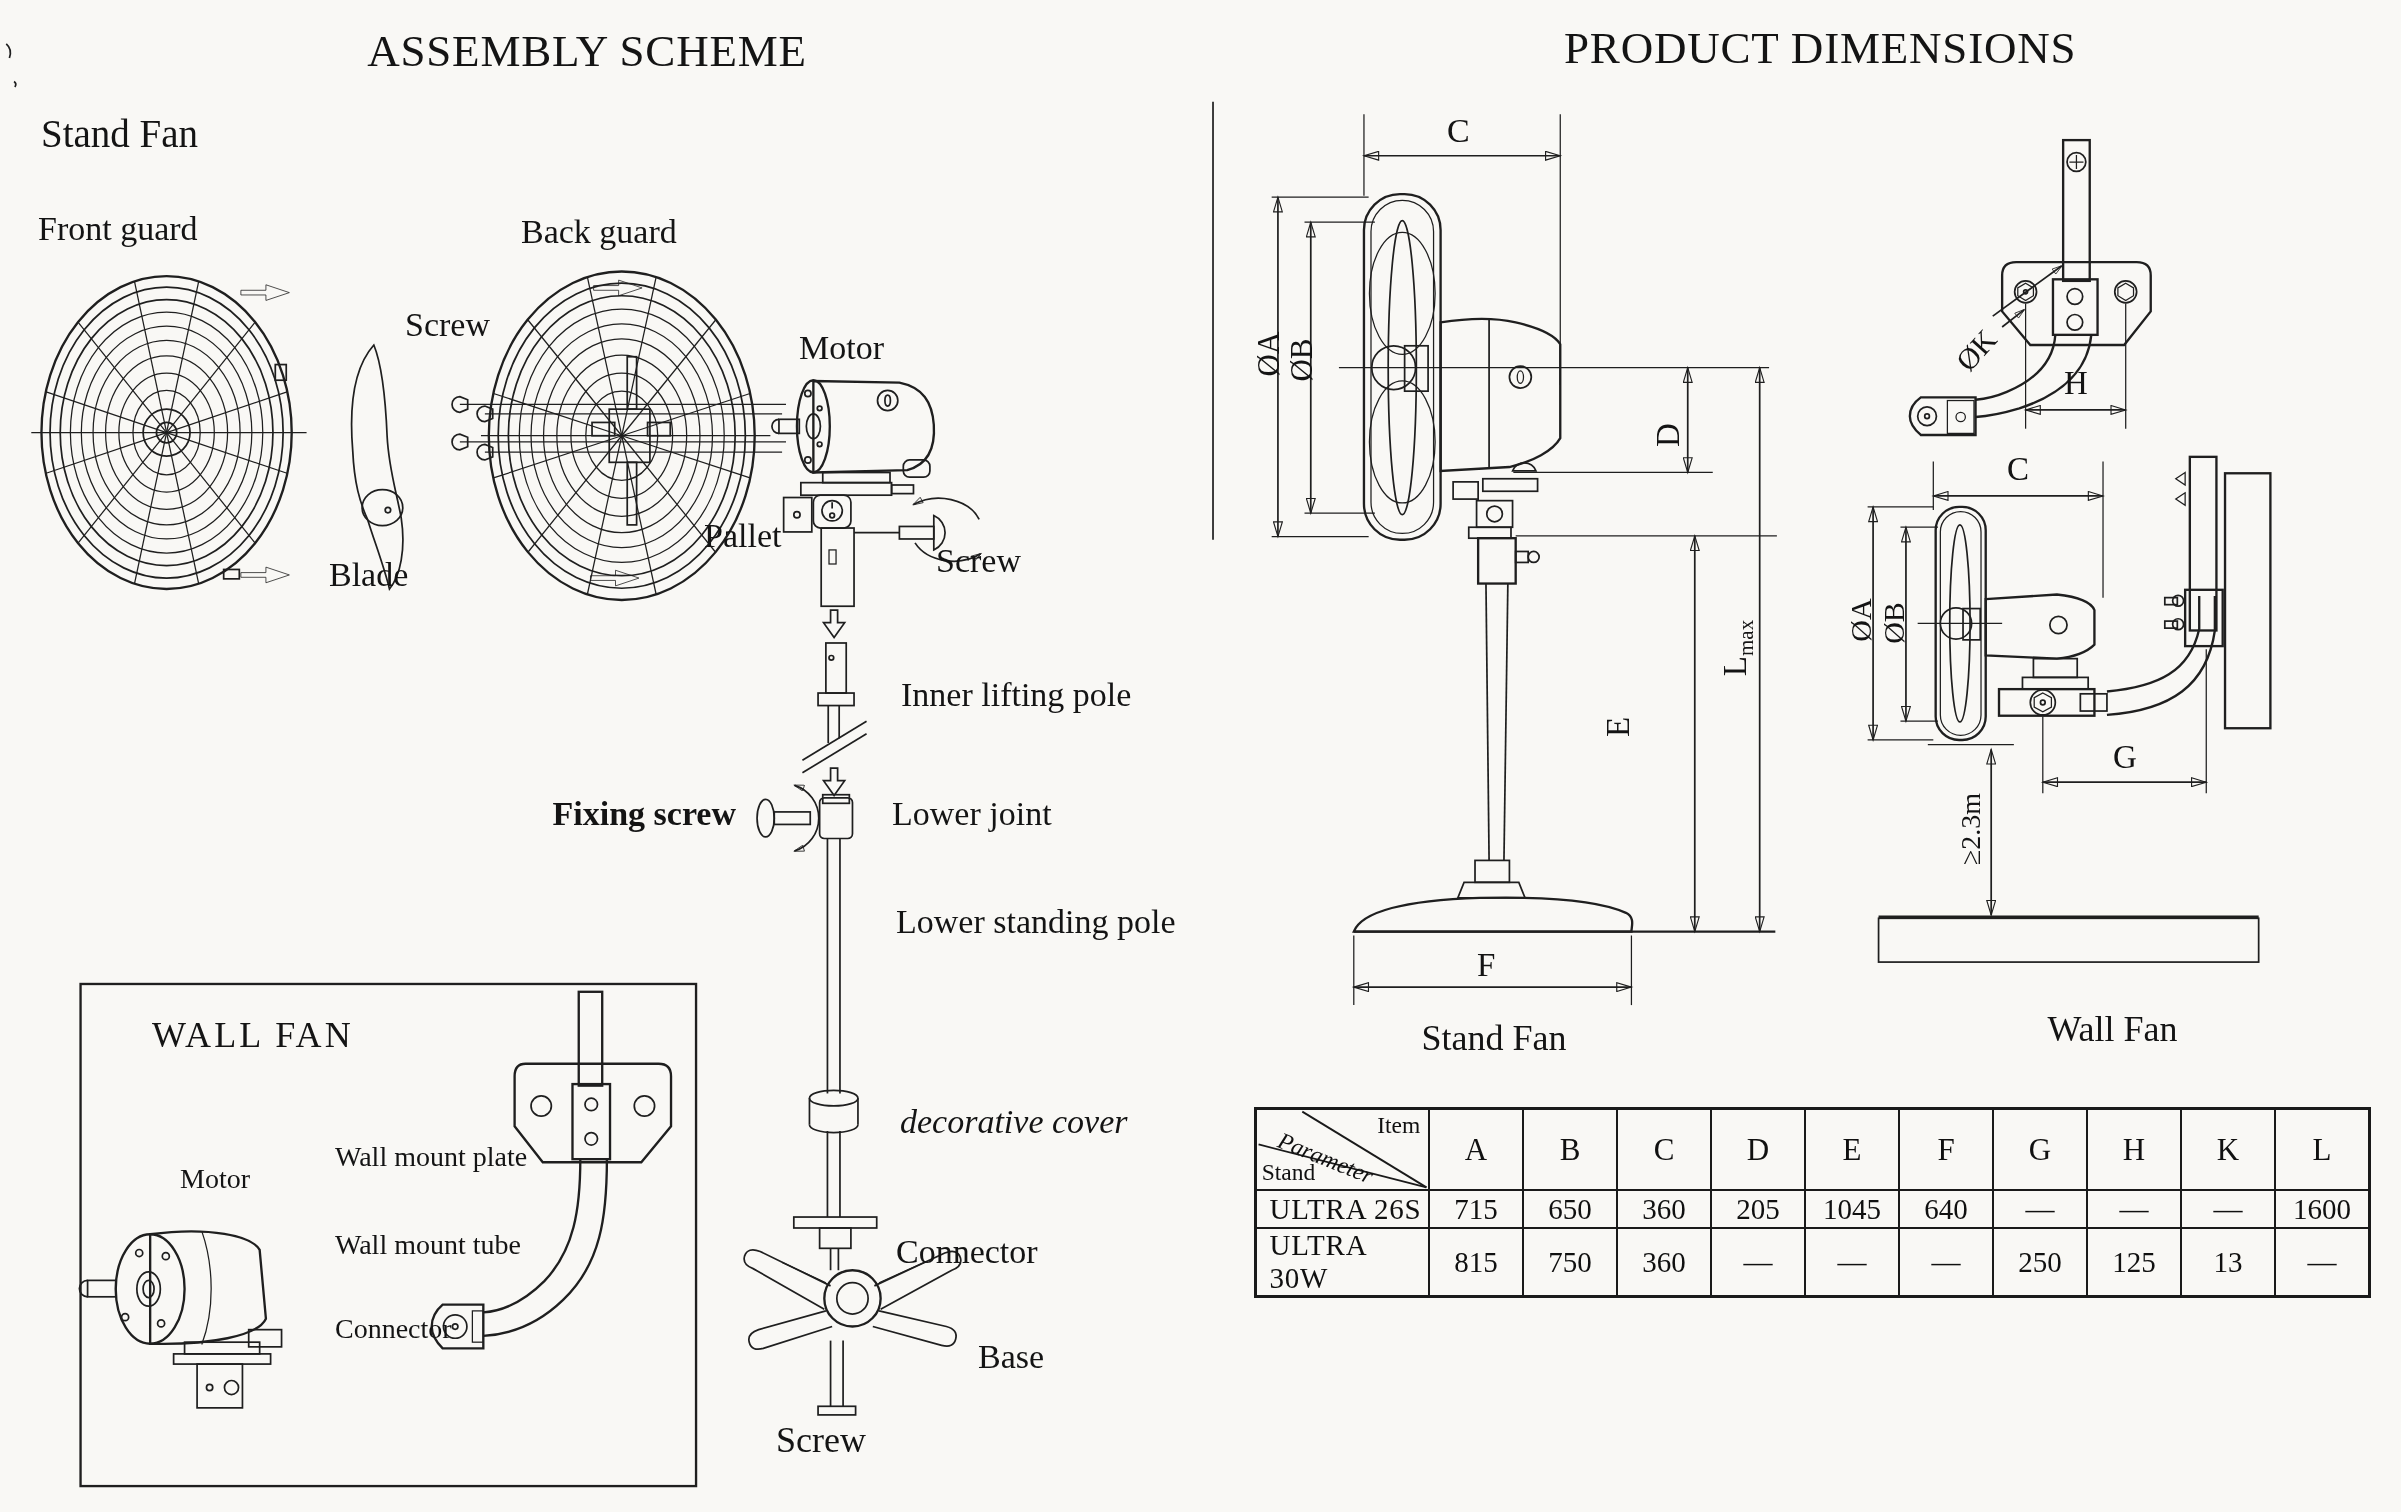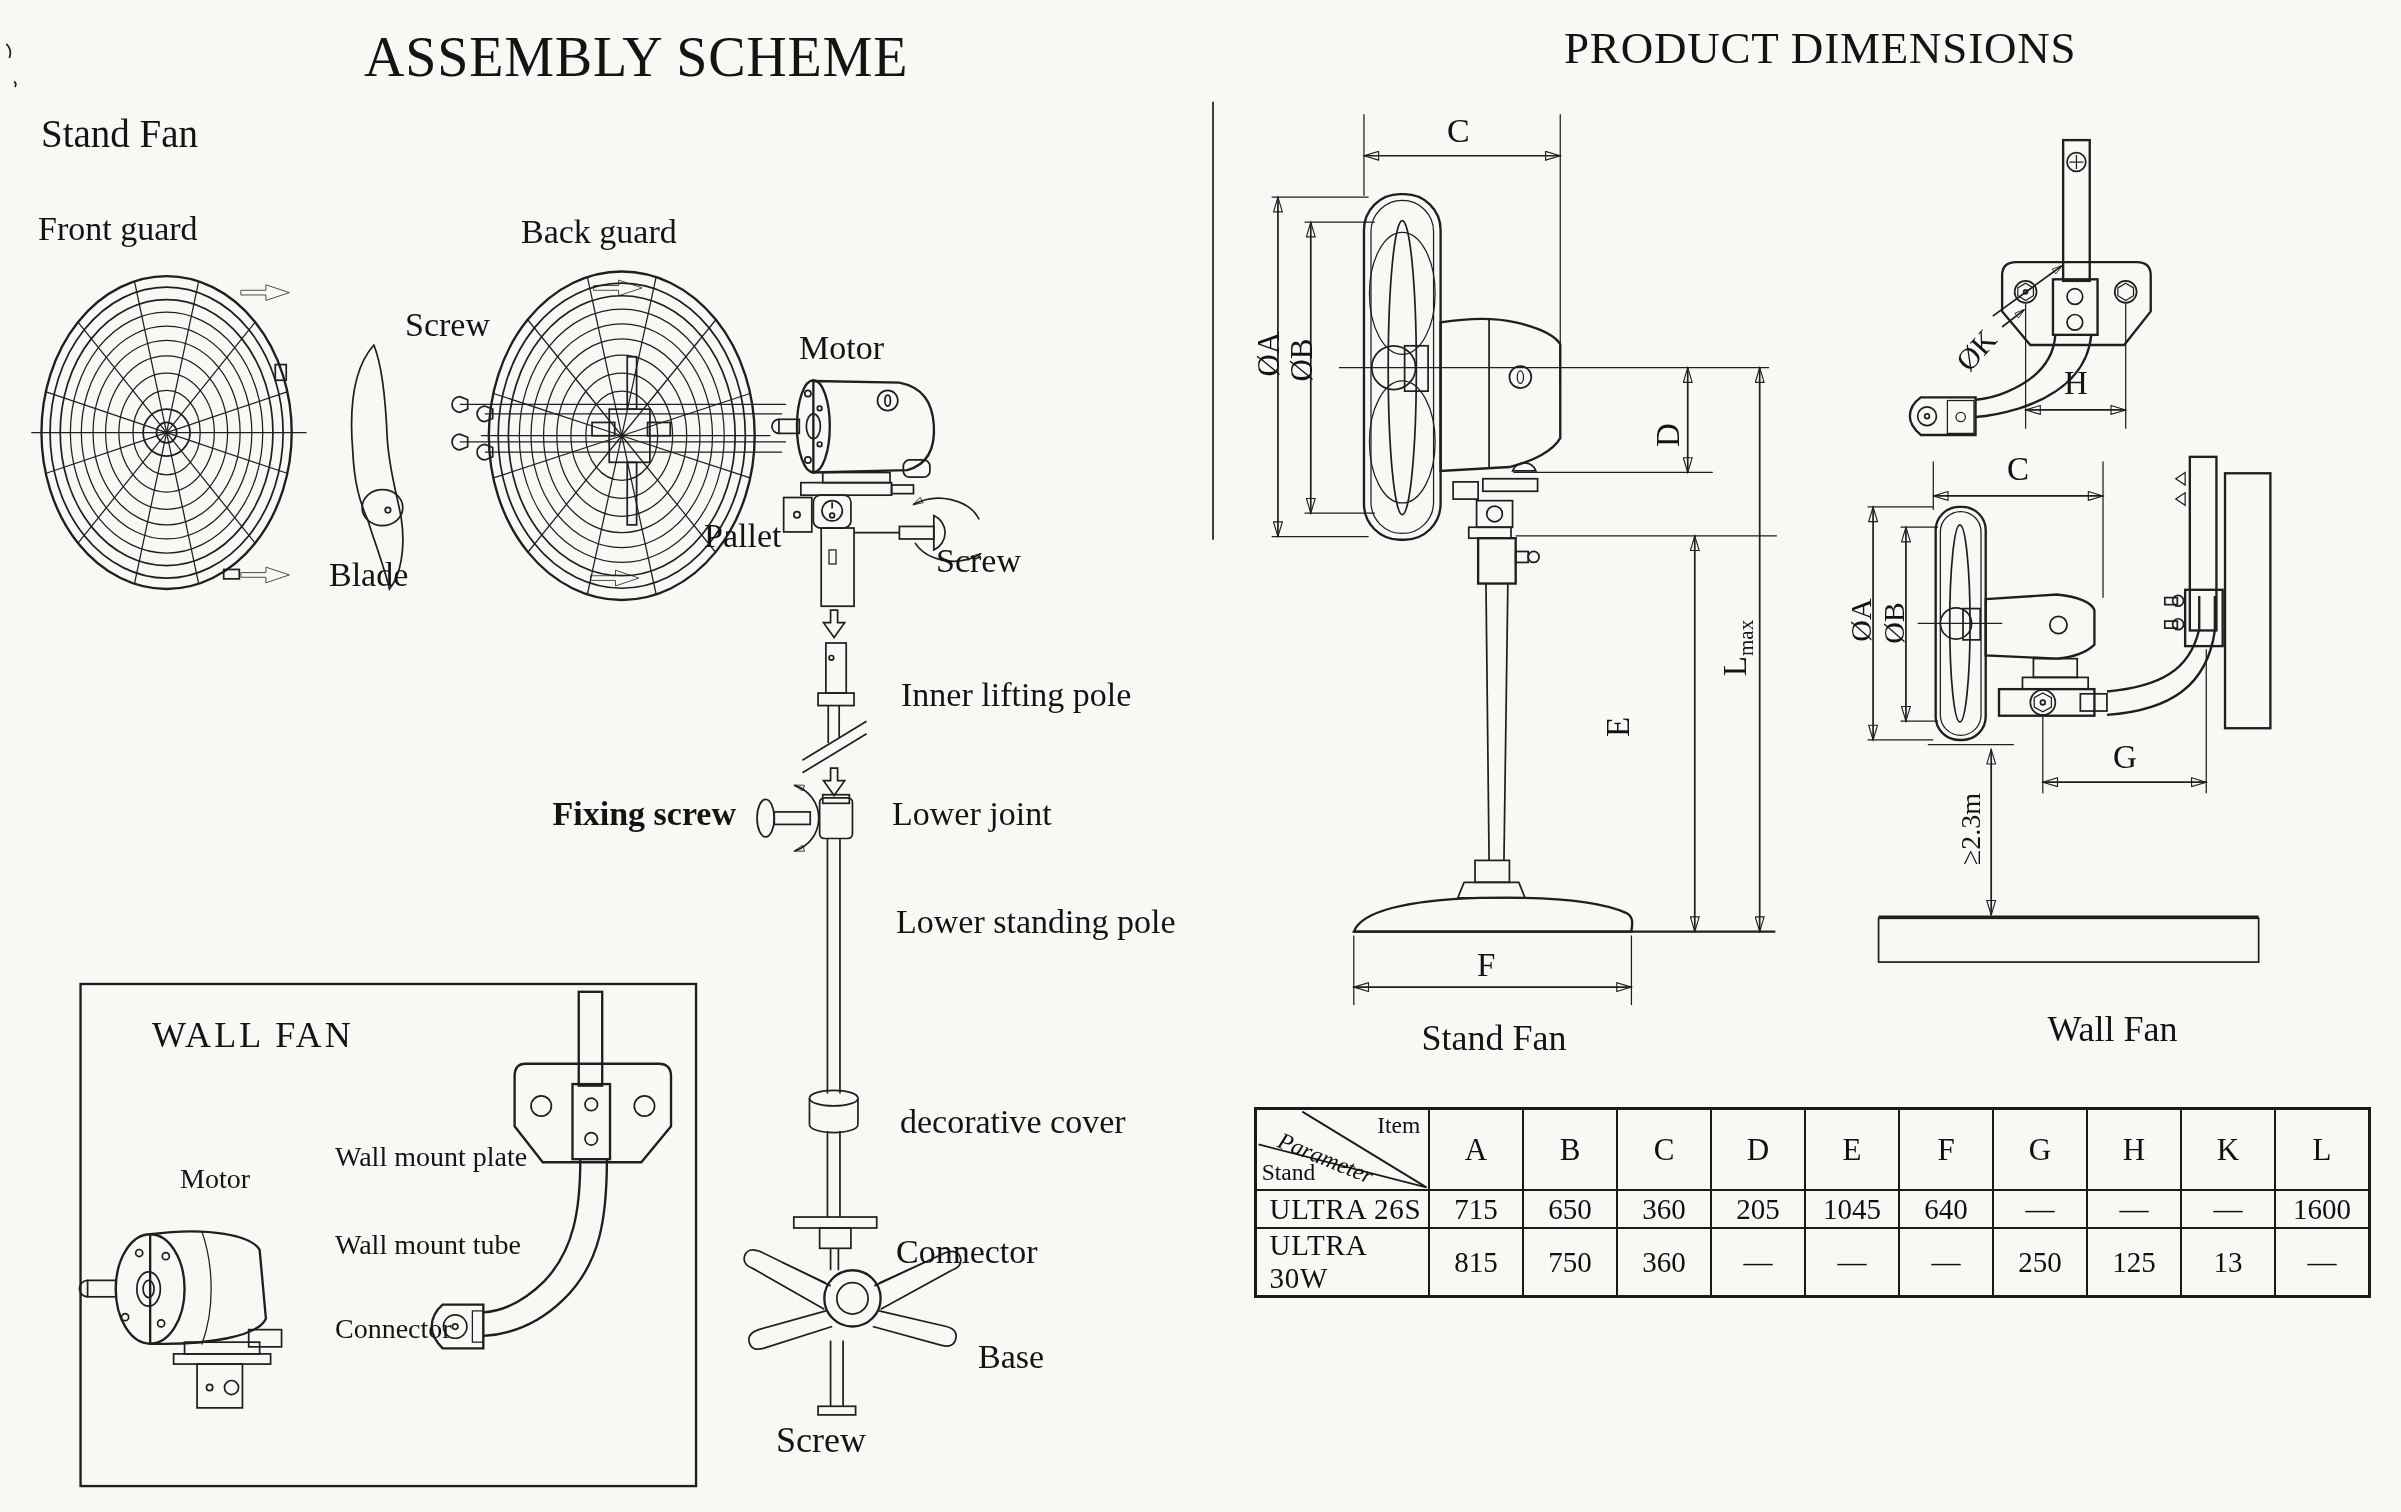--- a/index.html
+++ b/index.html
@@ -381,36 +381,36 @@
   <line x1="2612" y1="1000" x2="2821" y2="1000" class="s2" marker-start="url(#ah)" marker-end="url(#ah)"></line>
 
   <line x1="2465" y1="952" x2="2575" y2="952" class="s1"></line>
   <line x1="2546" y1="958" x2="2546" y2="1170" class="s2" marker-start="url(#ah)" marker-end="url(#ah)"></line>
 
   <line x1="2402" y1="1172" x2="2888" y2="1172" class="s3"></line>
   <rect x="2402" y="1174" width="486" height="56" fill="url(#gh)" stroke="none"></rect>
 </g>
 </svg>
 
-<div class="lbl" style="left:364px;top:28px;width:446px;text-align:center;font-size:56px;letter-spacing:0.8px;">ASSEMBLY SCHEME</div>
+<div class="lbl" style="left:364px;top:28px;width:446px;text-align:center;font-size:45px;letter-spacing:0.8px;">ASSEMBLY SCHEME</div>
 <div class="lbl" style="left:1564px;top:25px;width:508px;text-align:center;font-size:45px;letter-spacing:0.8px;">PRODUCT DIMENSIONS</div>
 
 <div class="lbl" style="left:41px;top:114px;font-size:39px;">Stand Fan</div>
 <div class="lbl" style="left:38px;top:211px;font-size:34px;">Front guard</div>
 <div class="lbl" style="left:405px;top:307px;font-size:34px;">Screw</div>
 <div class="lbl" style="left:521px;top:214px;font-size:34px;">Back guard</div>
 <div class="lbl" style="left:799px;top:330px;font-size:34px;">Motor</div>
 <div class="lbl" style="left:329px;top:557px;font-size:34px;">Blade</div>
 <div class="lbl" style="left:704px;top:518px;font-size:34px;">Pallet</div>
 <div class="lbl" style="left:936px;top:543px;font-size:34px;">Screw</div>
 <div class="lbl" style="left:901px;top:677px;font-size:34px;">Inner lifting pole</div>
 <div class="lbl" style="left:523px;top:796px;width:213px;text-align:right;font-size:34px;font-weight:bold;">Fixing screw</div>
 <div class="lbl" style="left:892px;top:796px;font-size:34px;">Lower joint</div>
 <div class="lbl" style="left:896px;top:904px;font-size:34px;">Lower standing pole</div>
-<div class="lbl" style="left:900px;top:1104px;font-size:34px;">decorative cover</div>
+<div class="lbl" style="left:900px;top:1104px;font-size:34px;font-style:italic;">decorative cover</div>
 <div class="lbl" style="left:896px;top:1234px;font-size:34px;">Connector</div>
 <div class="lbl" style="left:978px;top:1339px;font-size:34px;">Base</div>
 <div class="lbl" style="left:776px;top:1422px;font-size:36px;">Screw</div>
 
 <div class="lbl" style="left:152px;top:1017px;font-size:36px;letter-spacing:3.1px;">WALL FAN</div>
 <div class="lbl" style="left:180px;top:1164px;font-size:28px;">Motor</div>
 <div class="lbl" style="left:335px;top:1142px;font-size:28px;">Wall mount plate</div>
 <div class="lbl" style="left:335px;top:1230px;font-size:28px;">Wall mount tube</div>
 <div class="lbl" style="left:335px;top:1314px;font-size:28px;">Connector</div>
 

